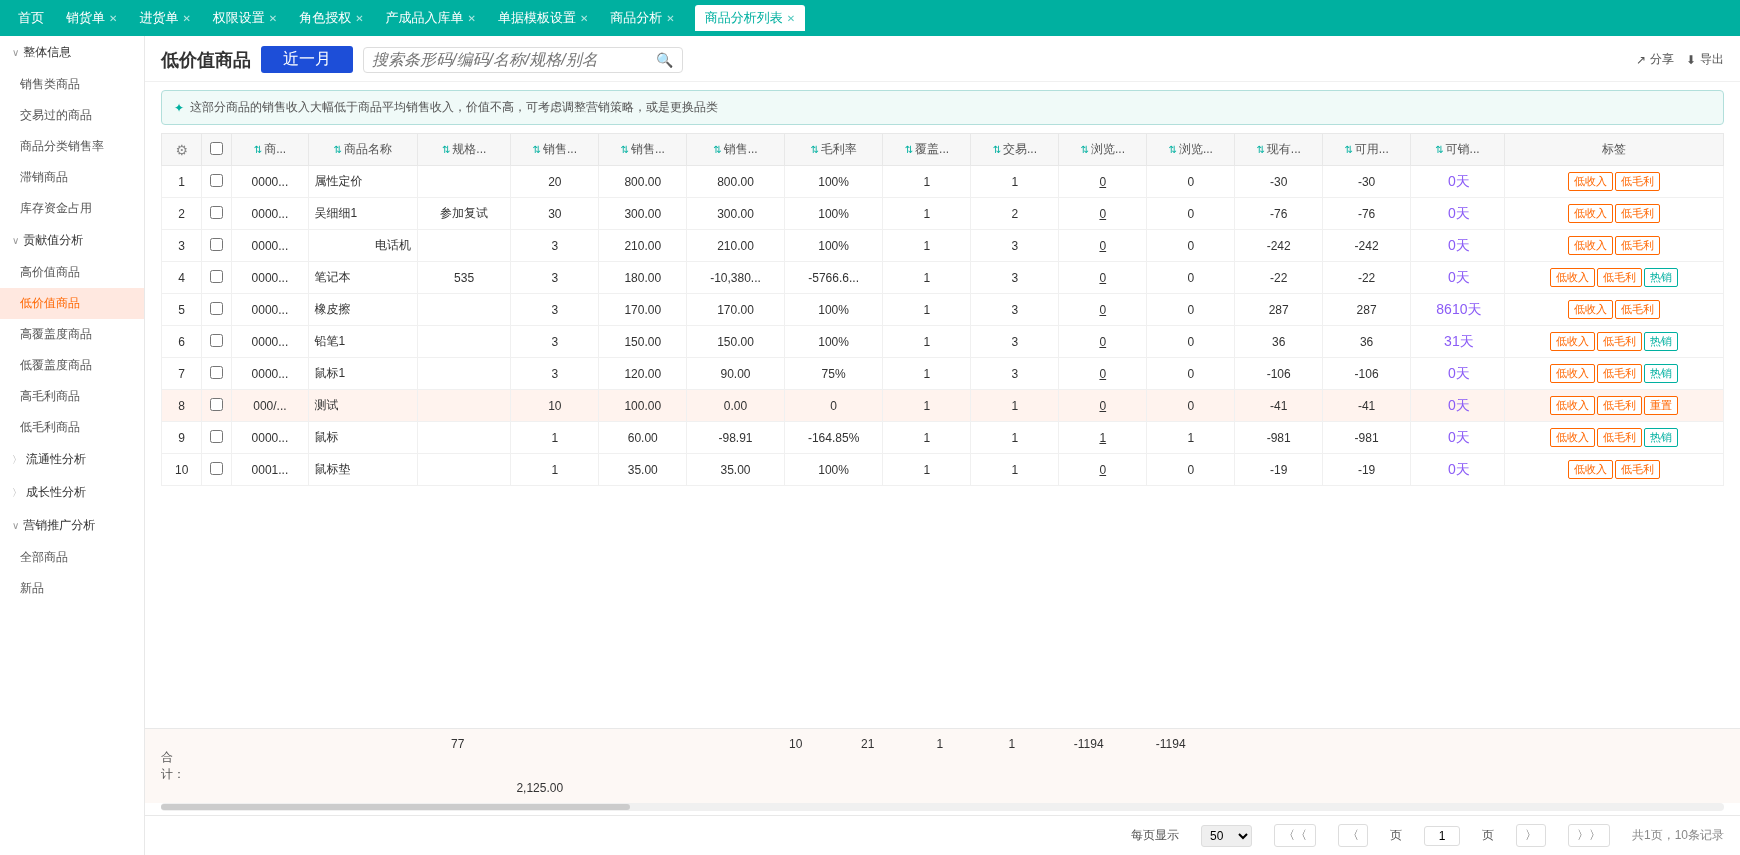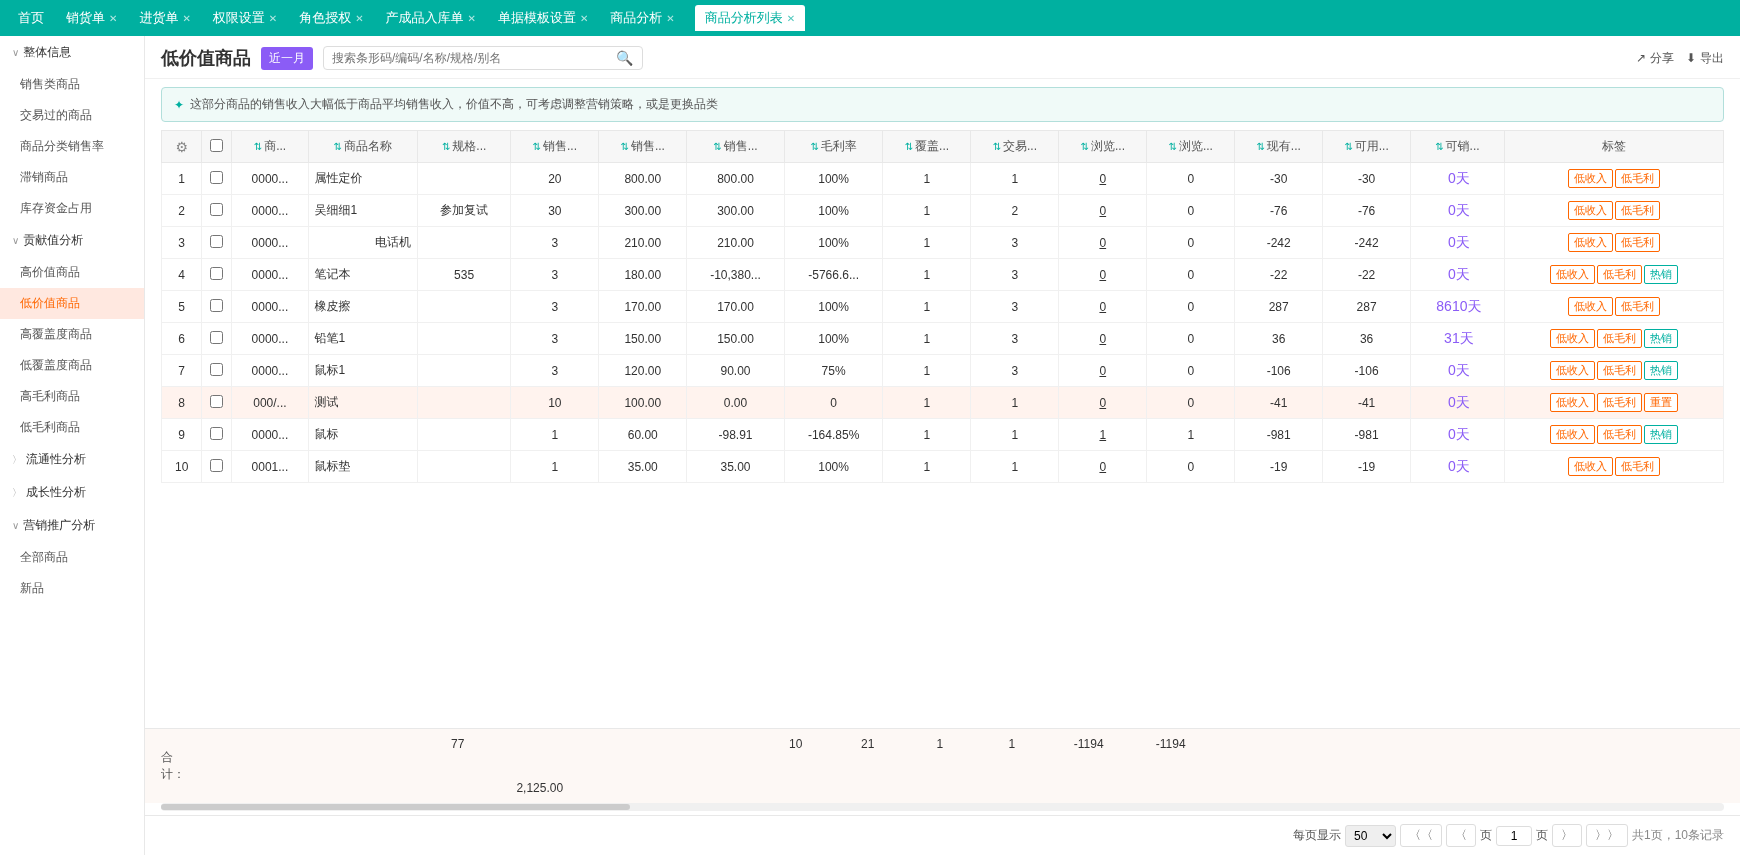--- a/index.html
+++ b/index.html
@@ -79,44 +79,45 @@
       gap: 10px;
       border-bottom: 1px solid #f0f0f0;
       flex-shrink: 0;
     }
     .page-title {
       font-size: 18px;
       font-weight: bold;
       color: #333;
     }
     .time-btn {
-      background: #8b5cf6;
+      background: #1d4ed8;
       color: #fff;
       border: none;
       border-radius: 3px;
-      padding: 3px 8px;
-      font-size: 12px;
+      padding: 3px 22px;
+      font-size: 16px;
       cursor: pointer;
     }
     .search-box {
       display: flex;
       align-items: center;
       border: 1px solid #ddd;
       border-radius: 4px;
       padding: 3px 8px;
       gap: 6px;
       flex: 1;
       max-width: 320px;
     }
     .search-box input {
       border: none;
       outline: none;
-      font-size: 12px;
+      font-size: 16px;
       color: #8b5cf6;
       width: 100%;
+      font-style: italic;
     }
     .search-icon { color: #00b0a0; font-size: 14px; cursor: pointer; }
     .header-right {
       margin-left: auto;
       display: flex;
       gap: 12px;
       align-items: center;
     }
     .header-btn {
       color: #555;
@@ -209,21 +210,21 @@
     }
     .footer-total-label { color: #555; margin-right: 10px; }
 
     
     .pagination {
       display: flex;
       align-items: center;
       justify-content: flex-end;
       padding: 8px 16px;
       border-top: 1px solid #e8e8e8;
-      gap: 4px;
+      gap: 22px;
       background: #fff;
       flex-shrink: 0;
       font-size: 12px;
     }
     .page-label { color: #555; }
     .page-select {
       border: 1px solid #ddd;
       border-radius: 3px;
       padding: 2px 4px;
       font-size: 12px;

